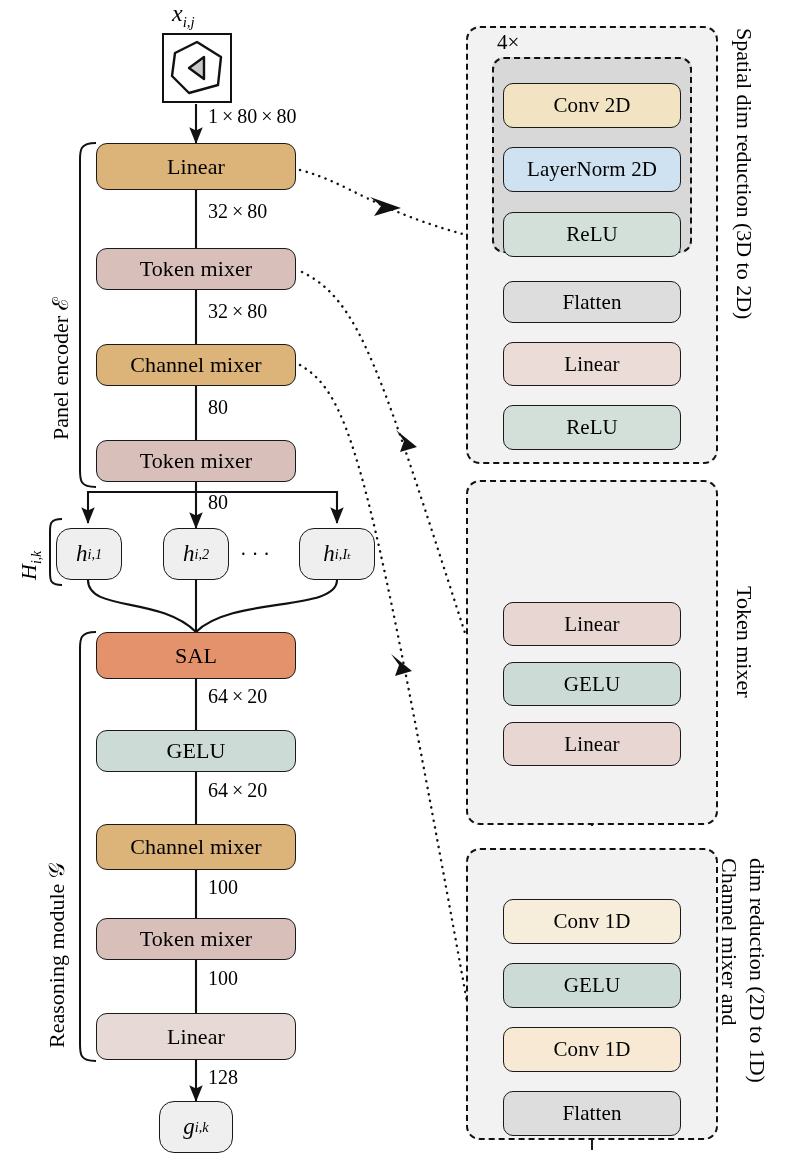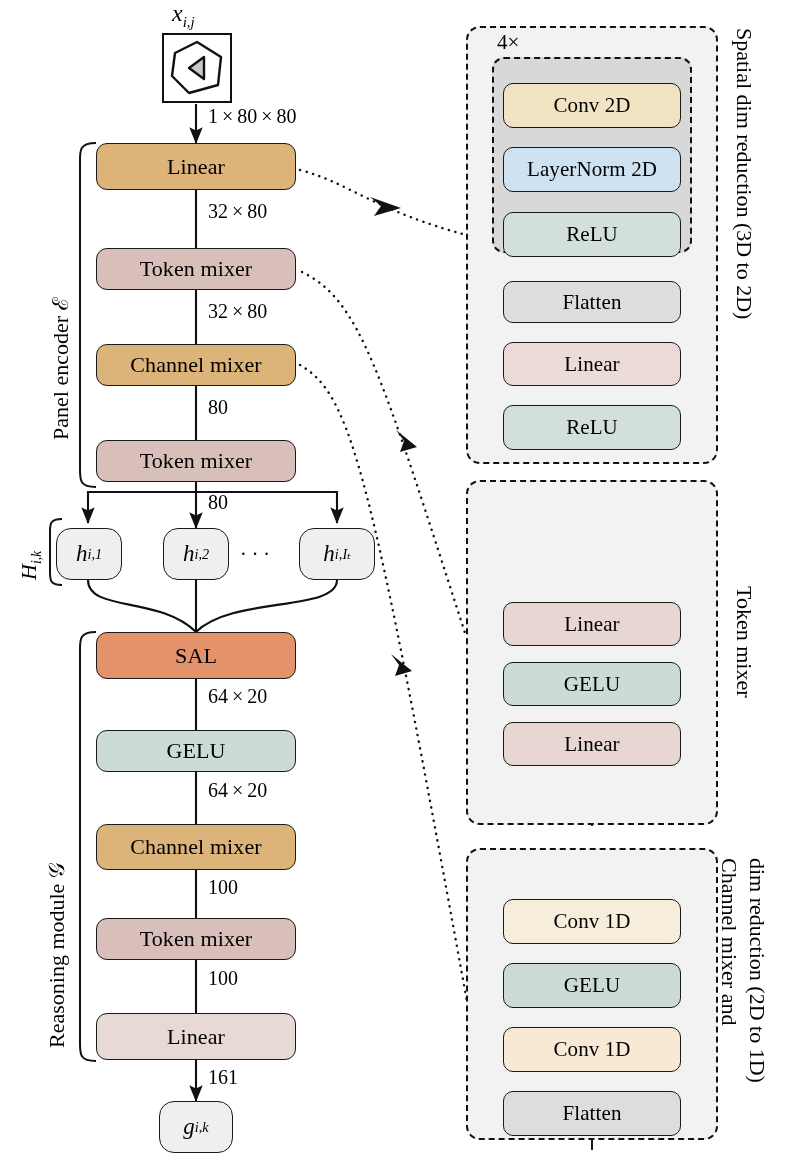--- a/index.html
+++ b/index.html
@@ -249,21 +249,21 @@
 
   <div class="dimlabel" style="left:208px; top:105px;">1 × 80 × 80</div>
   <div class="dimlabel" style="left:208px; top:200px;">32 × 80</div>
   <div class="dimlabel" style="left:208px; top:300px;">32 × 80</div>
   <div class="dimlabel" style="left:208px; top:396px;">80</div>
   <div class="dimlabel" style="left:208px; top:491px;">80</div>
   <div class="dimlabel" style="left:208px; top:685px;">64 × 20</div>
   <div class="dimlabel" style="left:208px; top:779px;">64 × 20</div>
   <div class="dimlabel" style="left:208px; top:876px;">100</div>
   <div class="dimlabel" style="left:208px; top:967px;">100</div>
-  <div class="dimlabel" style="left:208px; top:1066px;">161</div>
+  <div class="dimlabel" style="left:208px; top:1066px;">128</div>
 
   <div class="vlabel up" style="left:44px; top:440px;">Panel encoder ℰ</div>
   <div class="vlabel up" style="left:44px; top:1048px;">Reasoning module 𝒢</div>
   <div class="vlabel up" style="left:16px; top:580px; font-style:italic;">
     <span>H</span><sub>i,k</sub>
   </div>
 
   <div class="panel" style="left:466px; top:26px; width:252px; height:438px;"></div>
   <div class="panel inner" style="left:492px; top:57px; width:200px; height:196px; border-style:dashed;"></div>
   <div class="dimlabel" style="left:497px; top:30px; font-size:21px;">4×</div>

